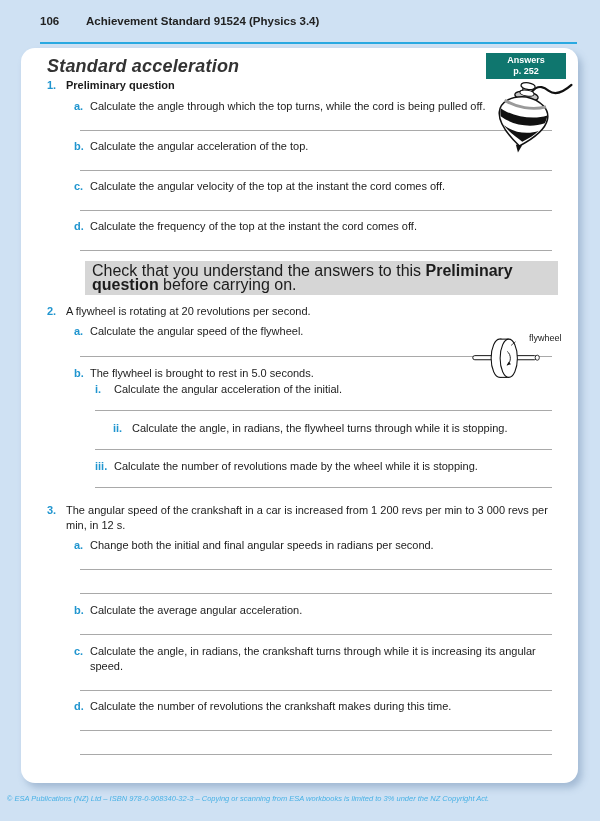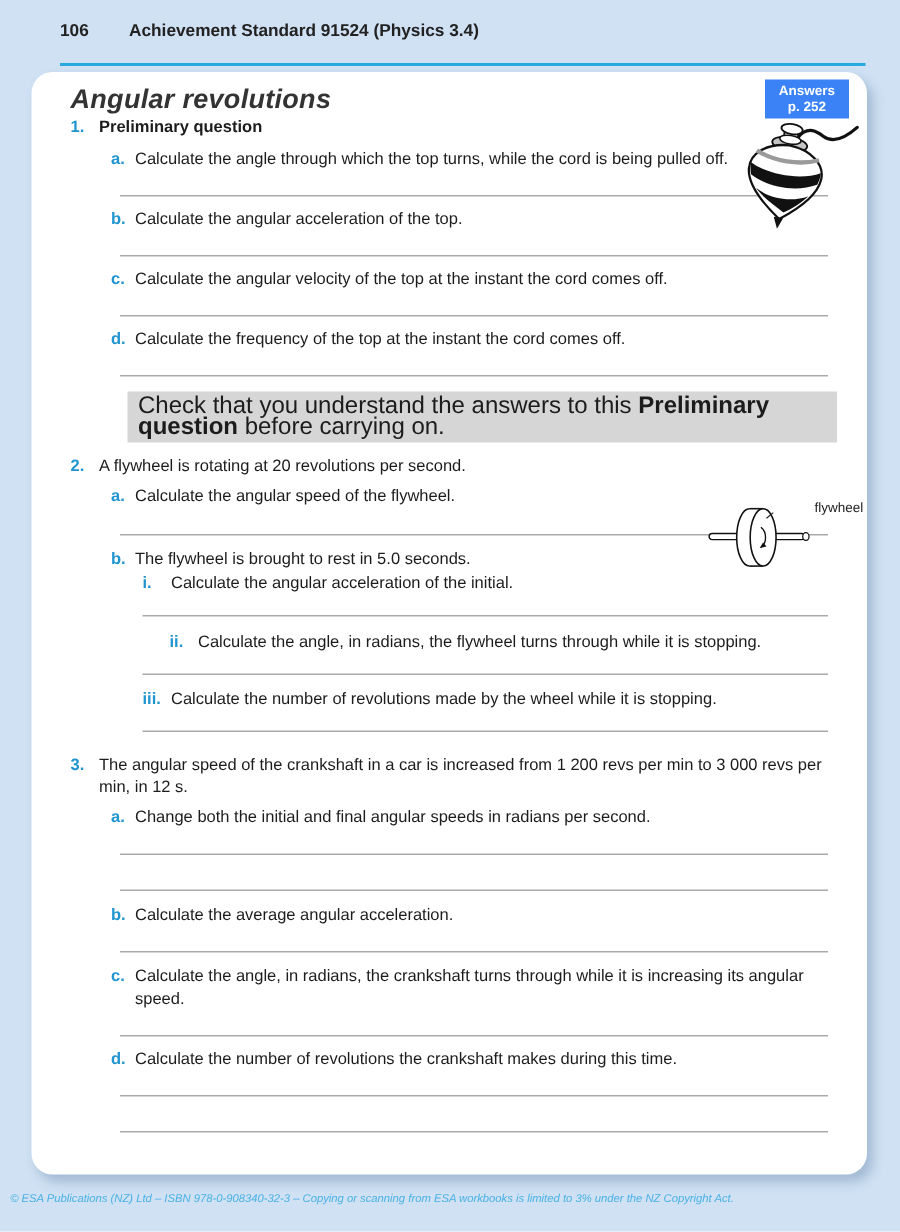--- a/index.html
+++ b/index.html
@@ -22,28 +22,28 @@
     box-sizing:border-box;
     padding:7px 20px 0 26px;
   }
   .page-title{
     font-size:18px;font-weight:bold;font-style:italic;color:#333;
     letter-spacing:0.2px;line-height:22px;margin-bottom:1px;
   }
   
   .answers-badge{
     position:absolute;top:5px;right:12px;width:56px;
-    background:#3b82f6;color:#fff;text-align:center;
-    font-size:9px;font-weight:bold;line-height:10.5px;padding:2px 0 3px;
+    background:#0f766e;color:#fff;text-align:center;
+    font-size:9px;font-weight:bold;line-height:10.5px;padding:2px 12px 3px;
   }
   
   .top-illus{position:absolute;top:30px;right:4px;width:84px;height:78px;}
   .fly-illus{position:absolute;top:280px;right:2px;width:104px;height:64px;}
   .fly-illus svg{position:absolute;left:0;top:0;}
-  .fly-label{position:absolute;left:57px;top:5px;font-size:9px;color:#222;margin-left:14px;}
+  .fly-label{position:absolute;left:57px;top:5px;font-size:9px;color:#222;}
   
   .q-row{display:flex;font-size:11px;line-height:15px;color:#1c1c1c;}
   .q-num{width:19px;flex:0 0 19px;color:#2095cf;font-weight:bold;}
   .q-body{flex:1;}
   .q-heading{font-weight:bold;}
   .q1-intro{padding-right:86px;}
   .part-row{display:flex;margin-left:8px;}
   .part-label{width:16px;flex:0 0 16px;color:#2095cf;font-weight:bold;}
   .part-text{flex:1;}
   .sub-row{display:flex;margin-left:29px;}
@@ -92,21 +92,21 @@
         <ellipse cx="40" cy="16.5" rx="8.5" ry="3.4" fill="#fff" stroke="#111" stroke-width="1.2"></ellipse>
         <path d="M40,21 C58,22 70,32 69,44 C68,58 53,71 41,80 C28,71 12,58 11,44 C10,32 22,22 40,21 Z" fill="#fff" stroke="#111" stroke-width="1.8"></path>
         <path d="M15,29 C30,35.5 50,35.5 65,29" stroke="#9a9a9a" stroke-width="3.4" fill="none"></path>
         <path d="M12,39 C27,47 53,47 68,39 C68.3,42.5 67.6,45.5 66.6,48.5 C51,57 29,57 13.4,48.5 C12.4,45.5 11.8,42.5 12,39 Z" fill="#111"></path>
         <path d="M19,58.5 C31,65.5 49,65.5 61,58.5 C57,64 50,70 43.5,74.5 C36,70 25,65 19,58.5 Z" fill="#111"></path>
         <path d="M36.5,79 L44,79 L40.5,88 Z" fill="#111"></path>
       </g>
     </svg>
   </div>
 
-  <div class="page-title">Angular revolutions</div>
+  <div class="page-title">Standard acceleration</div>
 
   <div class="q-row">
     <div class="q-num">1.</div>
     <div class="q-body">
       <div class="q-heading">Preliminary question</div>
 
       <div class="part-row mt6">
         <div class="part-label">a.</div>
         <div class="part-text">Calculate the angle through which the top turns, while the cord is being pulled off.</div>
       </div>

